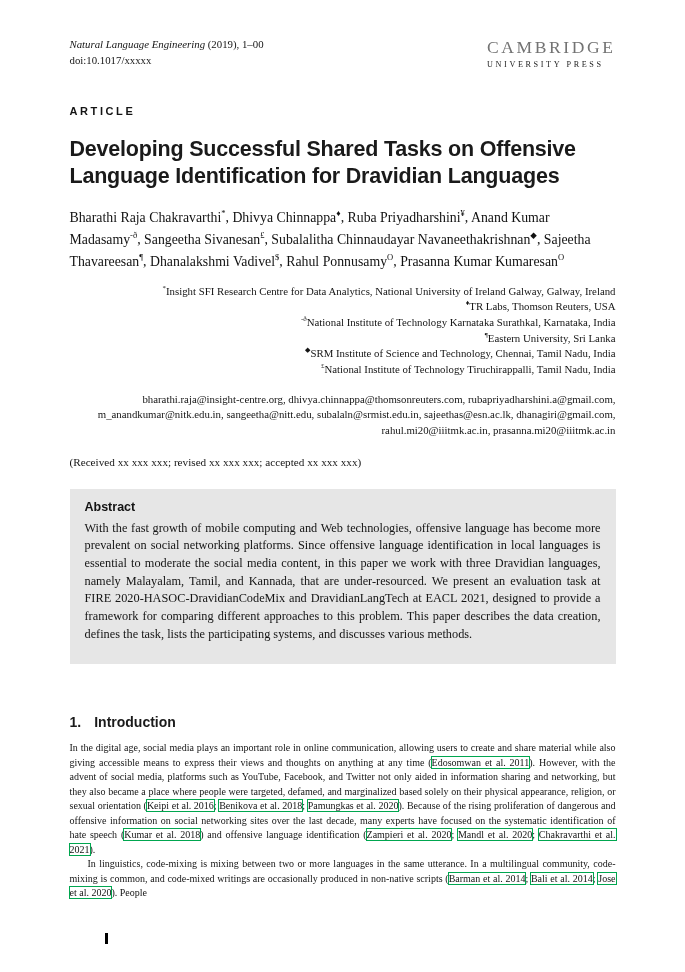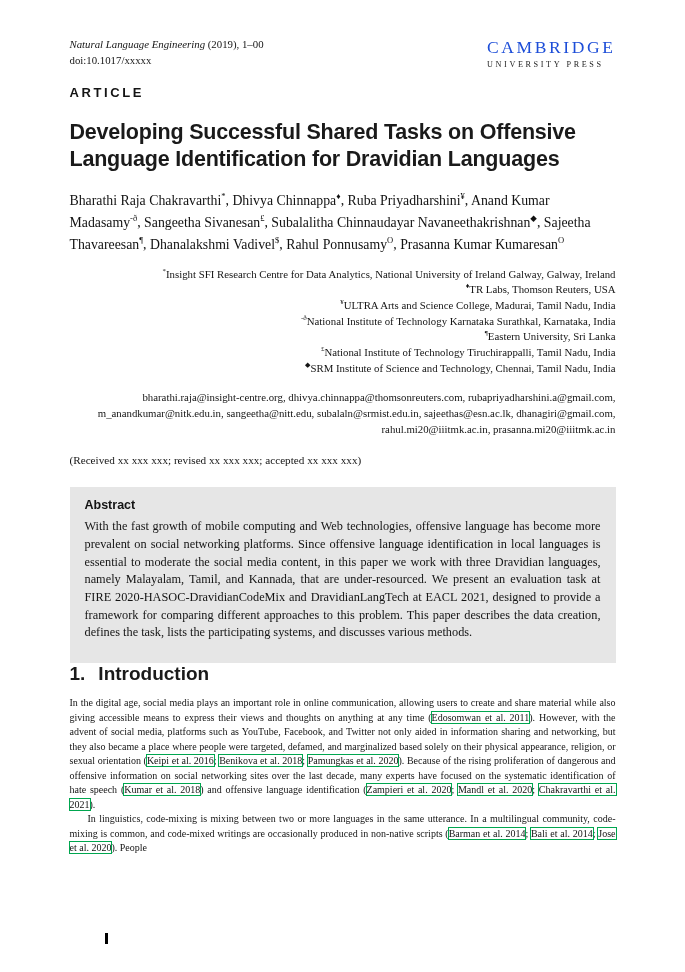--- a/index.html
+++ b/index.html
@@ -13,41 +13,41 @@
     width:666px;height:972px;position:relative;margin:0 auto;
     background:#fff;color:var(--ink);
     padding:36px 60px 0 60px;overflow:hidden;
     font-family:"Liberation Serif",serif;
   }
   
   .topbar{display:flex;justify-content:space-between;align-items:flex-start;}
   .journal{font-size:10.8px;line-height:1.5;}
   .jname{font-style:italic;}
   .publisher{margin-top:1px;}
-  .pub-name{font-family:"Liberation Serif",serif;font-size:17.5px;letter-spacing:2.6px;font-weight:500;color:#1d4ed8;}
+  .pub-name{font-family:"Liberation Serif",serif;font-size:17.5px;letter-spacing:2.6px;font-weight:500;color:#737373;}
   .pub-sub{font-size:8.2px;letter-spacing:2.6px;margin-top:2px;color:#1b1b1b;}
   
-  .article-label{margin-top:16px;font-family:"Liberation Sans",sans-serif;font-weight:bold;font-size:13px;letter-spacing:2.6px;}
+  .article-label{margin-top:36px;font-family:"Liberation Sans",sans-serif;font-weight:bold;font-size:11px;letter-spacing:2.6px;}
   
   .title{margin-top:19px;font-family:"Liberation Sans",sans-serif;font-weight:bold;font-size:21.5px;line-height:1.27;letter-spacing:-0.2px;color:#1a1a1a;}
   
   .authors{margin-top:16px;font-size:13.8px;line-height:1.6;color:#111;}
   .authors sup{font-size:62%;line-height:0;}
   
   .affils{margin-top:11px;font-size:10.8px;line-height:1.45;text-align:right;}
   .affil-line sup{font-size:65%;line-height:0;}
   .emails{margin-top:14px;font-size:10.8px;line-height:1.45;word-break:break-word;}
   
   .received{margin-top:17px;font-size:11.2px;}
   
   .abstract{margin-top:21px;background:var(--abs-bg);padding:11px 15px 21px 15px;}
   .abs-title{font-family:"Liberation Sans",sans-serif;font-weight:bold;font-size:12.5px;}
   .abs-text{margin:6px 0 0 0;font-size:12.3px;line-height:1.44;text-align:justify;}
   
-  .section-head{font-family:"Liberation Sans",sans-serif;font-weight:bold;font-size:19px;color:#1a1a1a;}
+  .section-head{margin-top:50px;font-family:"Liberation Sans",sans-serif;font-weight:bold;font-size:14px;color:#1a1a1a;}
   .section-head .sec-num{margin-right:13px;}
   
   .body-text{margin-top:11px;font-size:10px;line-height:1.45;text-align:justify;}
   .para{margin:0;}
   .para + .para{text-indent:18px;}
   .cite{outline:1.4px solid var(--cite);outline-offset:0px;}
   
   .page-mark{position:absolute;left:95px;top:933px;width:3px;height:11px;background:#000;}
 </style>
 </head>
@@ -69,25 +69,24 @@
   <div class="article-label">ARTICLE</div>
 
   <h1 class="title" style="margin-bottom:8px;">Developing Successful Shared Tasks on Offensive Language Identification for Dravidian Languages</h1>
 
   <div class="authors"><span>Bharathi Raja Chakravarthi<sup>*</sup></span>, <span>Dhivya Chinnappa<sup>♦</sup></span>, <span>Ruba Priyadharshini<sup>¥</sup></span>, <span>Anand Kumar Madasamy<sup>-ð</sup></span>, <span>Sangeetha Sivanesan<sup>£</sup></span>, <span>Subalalitha Chinnaudayar Navaneethakrishnan<sup>◆</sup></span>, <span>Sajeetha Thavareesan<sup>¶</sup></span>, <span>Dhanalakshmi Vadivel<sup>$</sup></span>, <span>Rahul Ponnusamy<sup>O</sup></span>, <span>Prasanna Kumar Kumaresan<sup>O</sup></span></div>
 
   <div class="affils">
     <div>
         <div class="affil-line"><sup>*</sup>Insight SFI Research Centre for Data Analytics, National University of Ireland Galway, Galway, Ireland</div>
         <div class="affil-line"><sup>♦</sup>TR Labs, Thomson Reuters, USA</div>
-        <div class="affil-line"><sup>¥</sup>ULTRA Arts and Science College, Madurai, Tamil Nadu, India</div>
         <div class="affil-line"><sup>-ð</sup>National Institute of Technology Karnataka Surathkal, Karnataka, India</div>
         <div class="affil-line"><sup>¶</sup>Eastern University, Sri Lanka</div>
+        <div class="affil-line"><sup>◆</sup>SRM Institute of Science and Technology, Chennai, Tamil Nadu, India</div>
         <div class="affil-line"><sup>£</sup>National Institute of Technology Tiruchirappalli, Tamil Nadu, India</div>
-        <div class="affil-line"><sup>◆</sup>SRM Institute of Science and Technology, Chennai, Tamil Nadu, India</div>
       </div>
     <div class="emails">bharathi.raja@insight-centre.org, dhivya.chinnappa@thomsonreuters.com, rubapriyadharshini.a@gmail.com, m_anandkumar@nitk.edu.in, sangeetha@nitt.edu, subalaln@srmist.edu.in, sajeethas@esn.ac.lk, dhanagiri@gmail.com, rahul.mi20@iiitmk.ac.in, prasanna.mi20@iiitmk.ac.in</div>
   </div>
 
   <div class="received">(Received xx xxx xxx; revised xx xxx xxx; accepted xx xxx xxx)</div>
 
   <div class="abstract">
     <div class="abs-title">Abstract</div>
     <p class="abs-text">With the fast growth of mobile computing and Web technologies, offensive language has become more prevalent on social networking platforms. Since offensive language identification in local languages is essential to moderate the social media content, in this paper we work with three Dravidian languages, namely Malayalam, Tamil, and Kannada, that are under-resourced. We present an evaluation task at FIRE 2020-HASOC-DravidianCodeMix and DravidianLangTech at EACL 2021, designed to provide a framework for comparing different approaches to this problem. This paper describes the data creation, defines the task, lists the participating systems, and discusses various methods.</p>
   </div>

